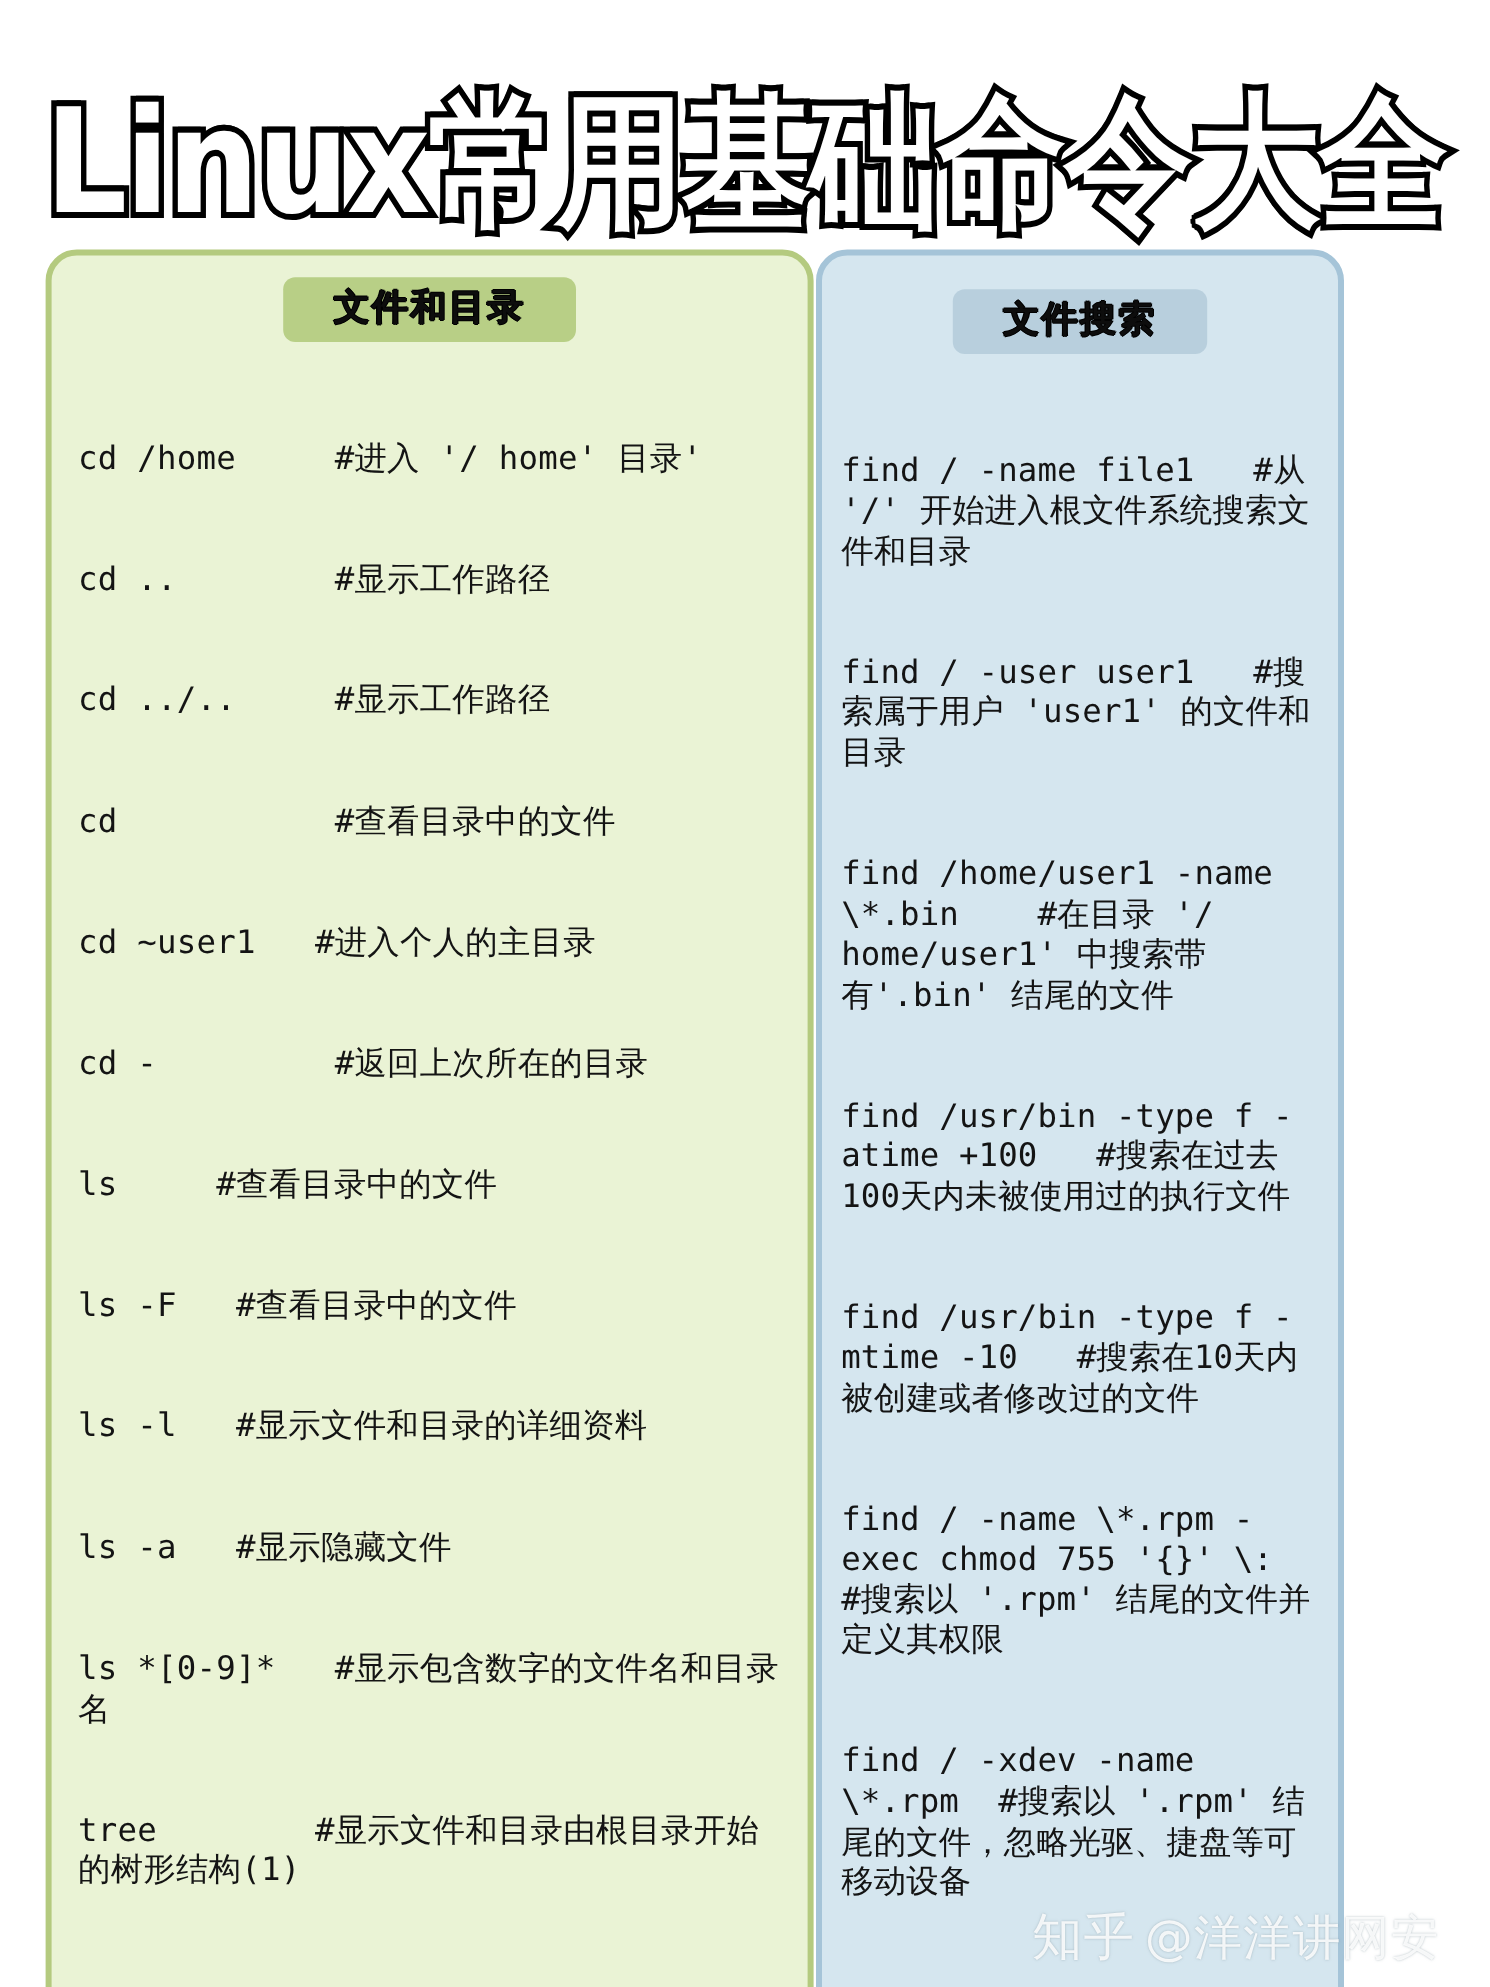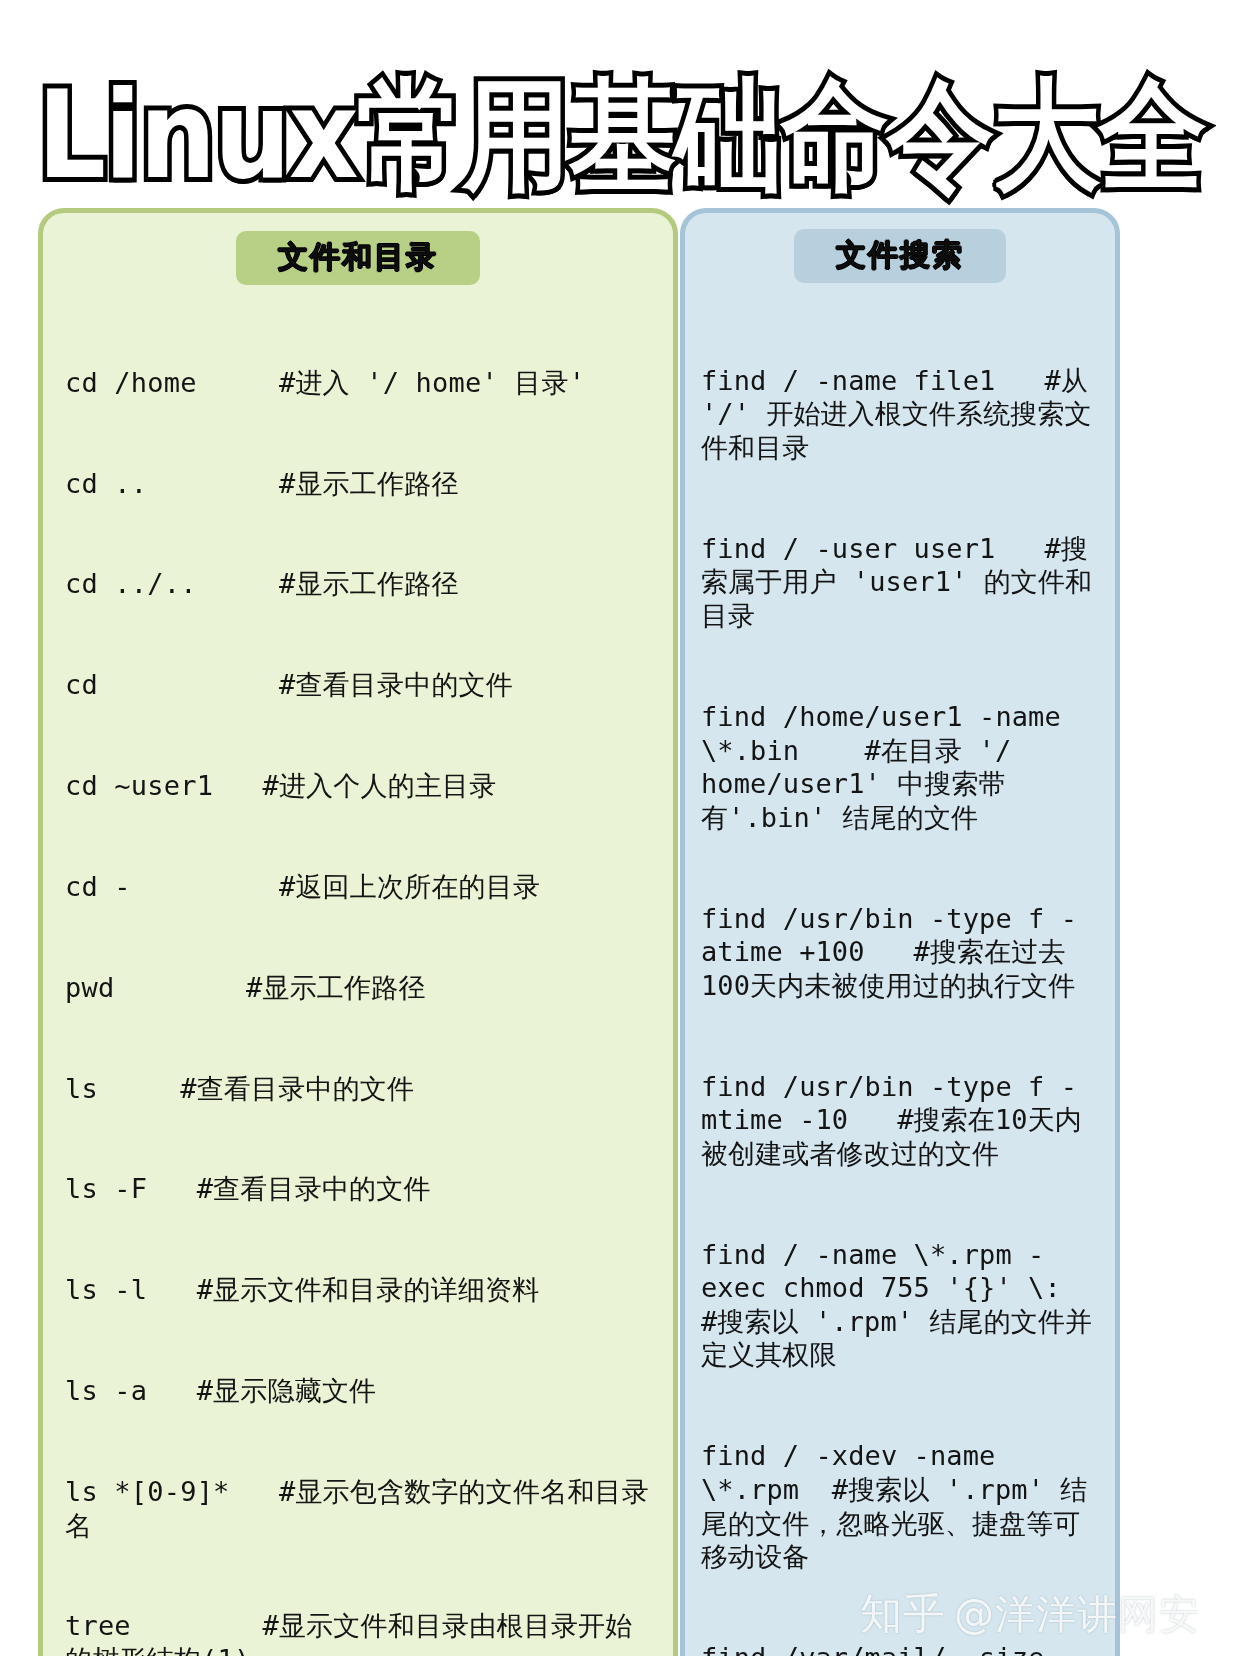--- a/index.html
+++ b/index.html
@@ -83,21 +83,21 @@
     padding: 9px 42px 11px 42px;
     border-radius: 10px;
     font-size: 30px;
     font-weight: bold;
     letter-spacing: 2px;
     color: #0d0d0d;
     line-height: 1.12;
     text-shadow: 1px 0 0 #000, -1px 0 0 #000, 0 1px 0 #000, 0 -1px 0 #000;
   }
   .pill-green  { background: #b8cf86; }
-  .pill-blue   { background: #b8cfdd; }
+  .pill-blue   { background: #b8cfdd; margin-top: 12px; }
 
   
   .cmd-list {
     font-family: "DejaVu Sans Mono", "Liberation Mono", monospace;
     color: #141414;
     white-space: pre-wrap;
   }
   .cmd-list .line {
     display: block;
     white-space: pre-wrap;
@@ -142,21 +142,20 @@
       <div class="card-head">
         <span class="pill pill-green">文件和目录</span>
       </div>
       <div class="cmd-list">
         <span class="line">cd /home     #进入 '/ home' 目录'</span>
         <span class="line">cd ..        #显示工作路径</span>
         <span class="line">cd ../..     #显示工作路径</span>
         <span class="line">cd           #查看目录中的文件</span>
         <span class="line">cd ~user1   #进入个人的主目录</span>
         <span class="line">cd -         #返回上次所在的目录</span>
-        <span class="line">pwd        #显示工作路径</span>
         <span class="line">ls     #查看目录中的文件</span>
         <span class="line">ls -F   #查看目录中的文件</span>
         <span class="line">ls -l   #显示文件和目录的详细资料</span>
         <span class="line">ls -a   #显示隐藏文件</span>
         <span class="line">ls *[0-9]*   #显示包含数字的文件名和目录名</span>
         <span class="line">tree        #显示文件和目录由根目录开始的树形结构(1)</span>
         
         
         
         

